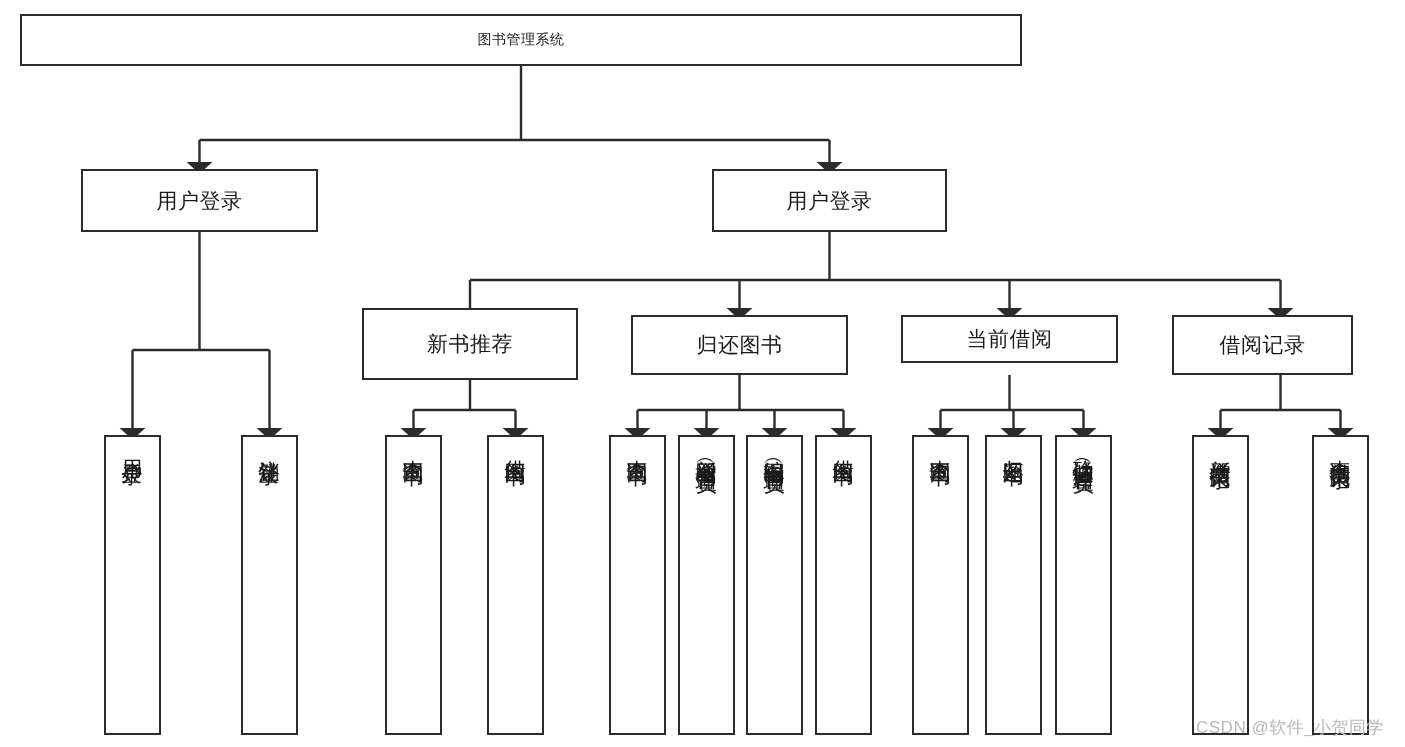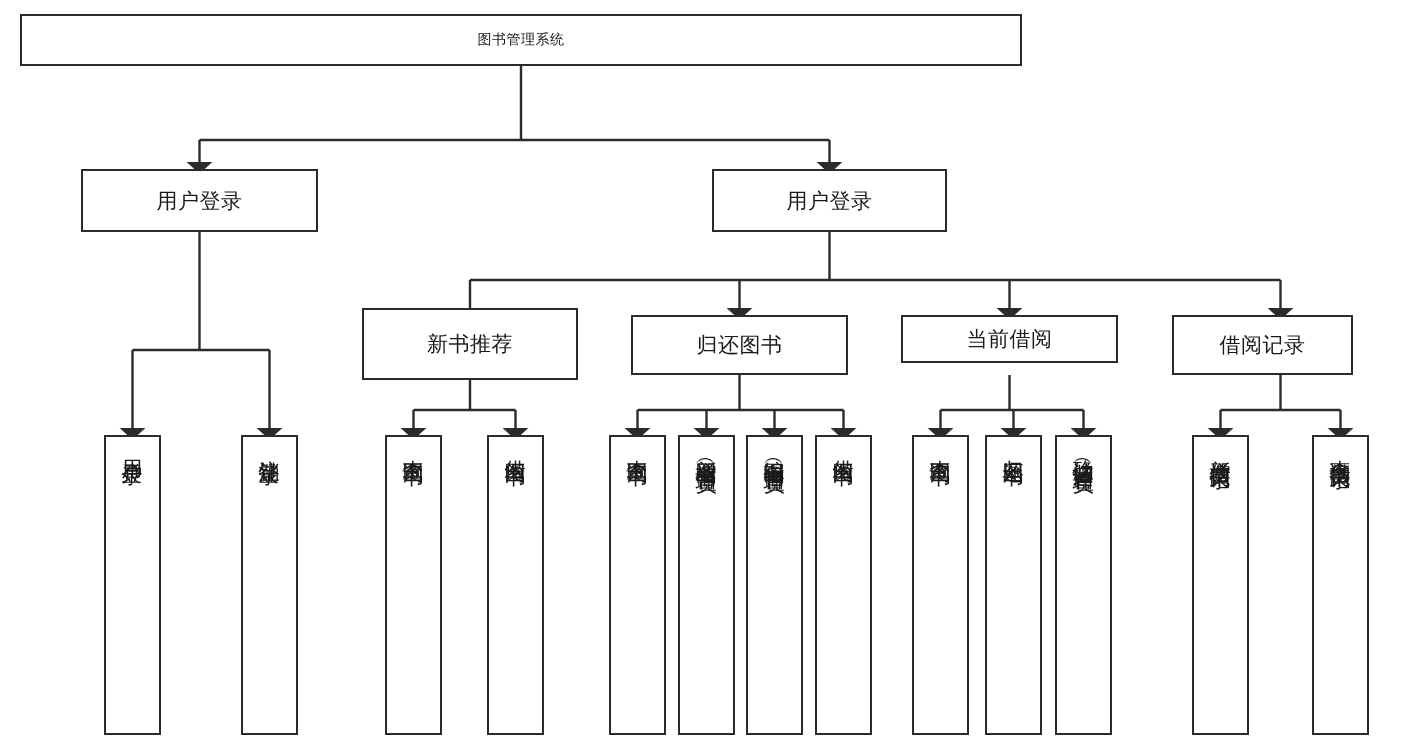--- a/index.html
+++ b/index.html
@@ -177,13 +177,14 @@
         <span class="node-label">确认归还（管理员）</span>
       </div>
       <div class="node vert leaf" style="left: 1192px; top: 435px; width: 57px; height: 300px;">
         <span class="node-label">新增借阅记录</span>
       </div>
       <div class="node vert leaf" style="left: 1312px; top: 435px; width: 57px; height: 300px;">
         <span class="node-label">查询借阅记录</span>
       </div>
     </div>
 
+  <div class="watermark" style="left: 1196px; top: 716px;">CSDN @软件_小贺同学</div>
 </div>
 
 </body></html>

